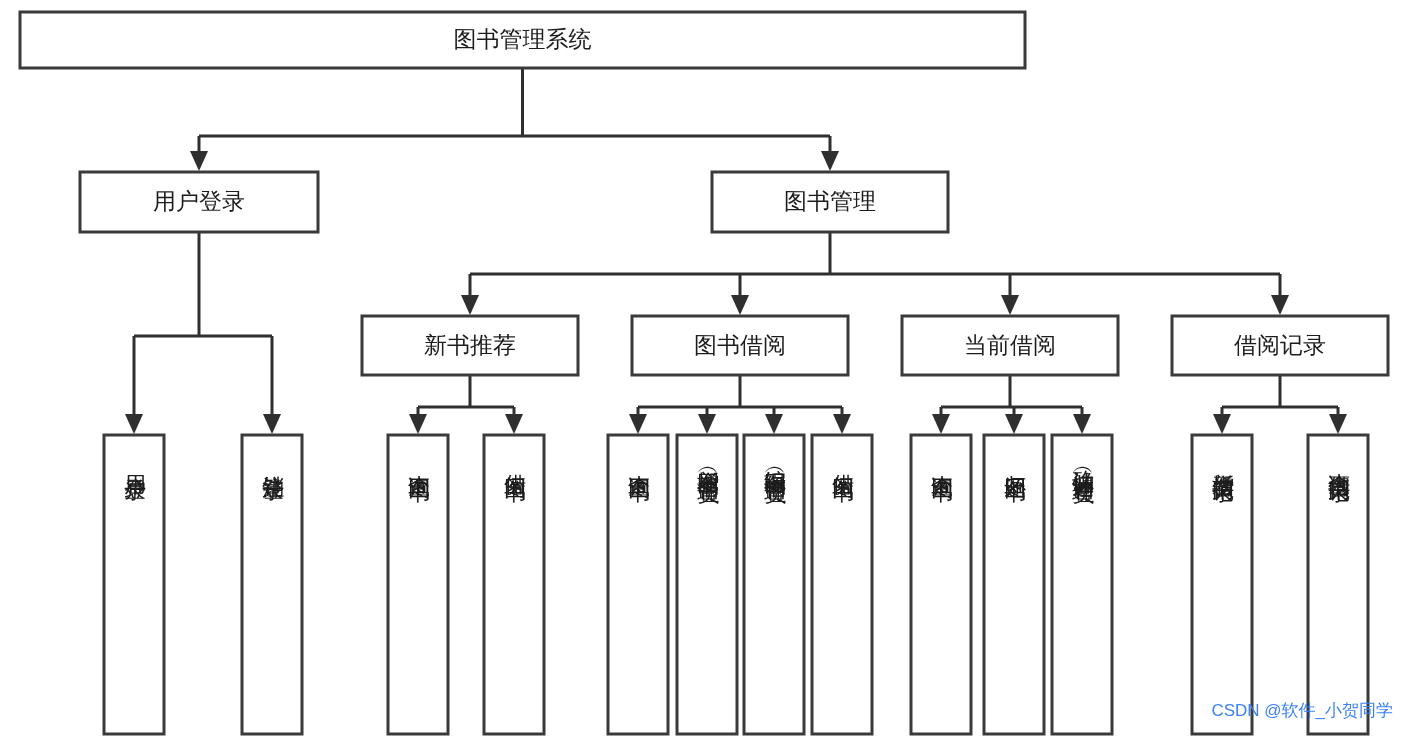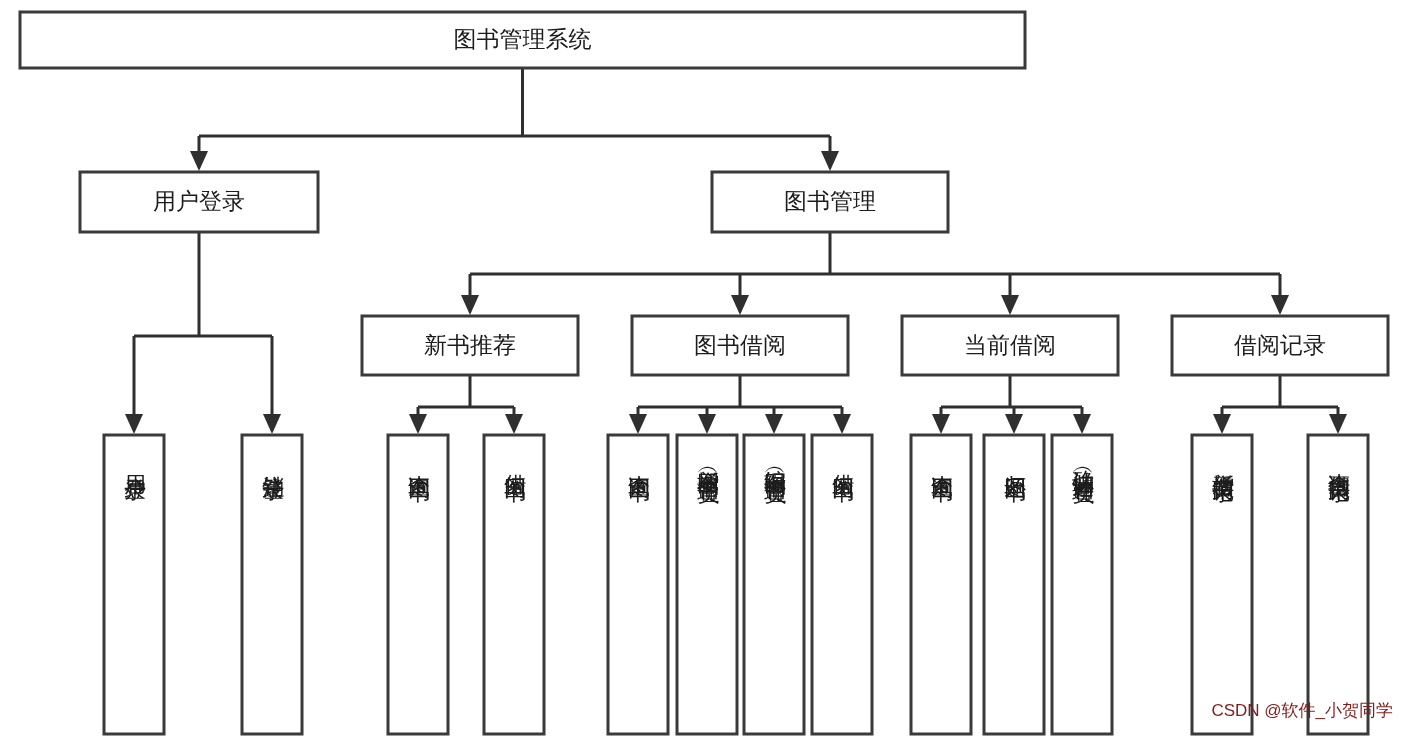--- a/index.html
+++ b/index.html
@@ -56,21 +56,21 @@
     text-orientation: upright;
     letter-spacing: 2px;
     text-anchor: middle;
   }
   .watermark {
     position: absolute;
     right: 12px;
     bottom: 6px;
     font-family: "Liberation Sans", "DejaVu Sans", sans-serif;
     font-size: 17px;
-    color: #7f1d1d;
+    color: #3b82f6;
     white-space: nowrap;
     pointer-events: none;
   }
 </style>
 </head>
 <body>
 
 <div id="diagram-root">
   <svg class="diagram" viewBox="0 0 1405 747" xmlns="http://www.w3.org/2000/svg">
     <g id="connector-layer">

